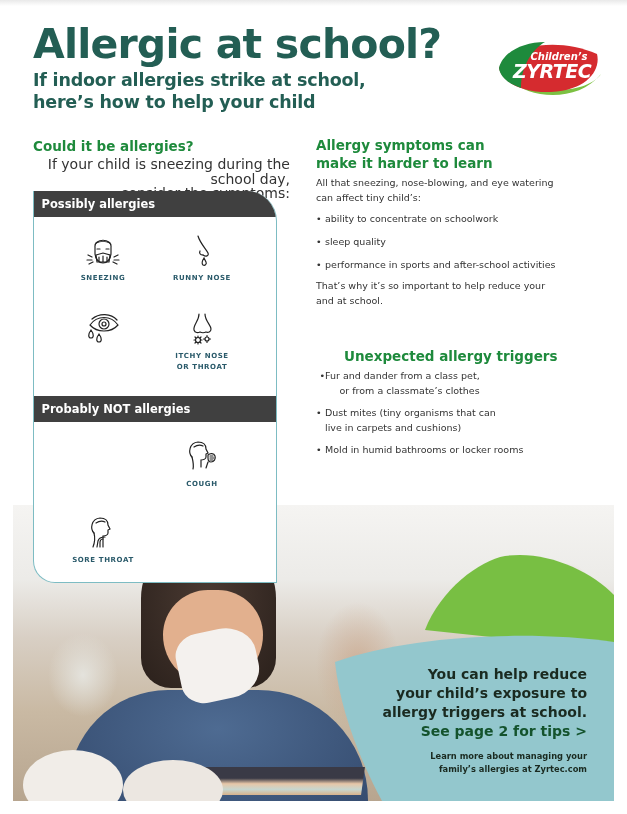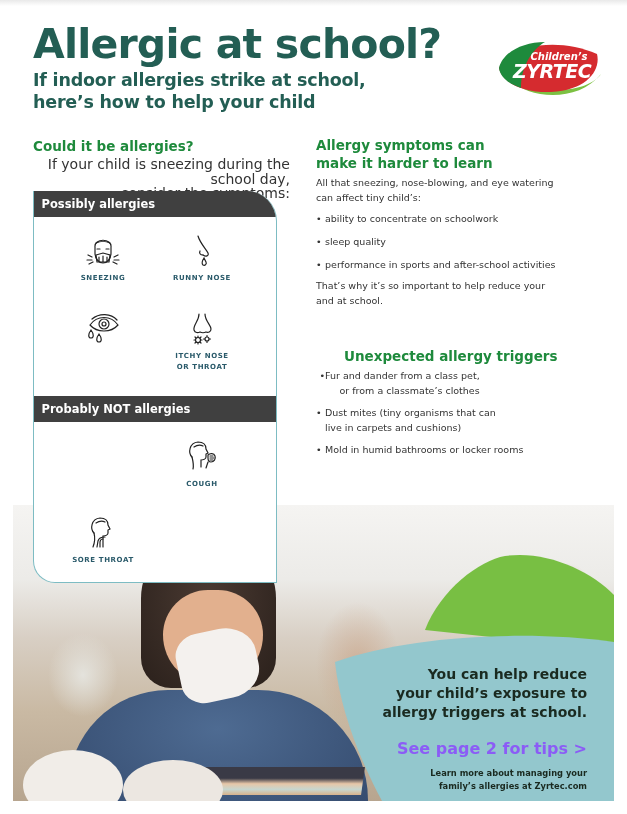--- a/index.html
+++ b/index.html
@@ -49,21 +49,21 @@
   .girl-face { position: absolute; left: 150px; top: 85px; width: 100px; height: 95px; border-radius: 45px 45px 50px 50px; background: #e2b08e; }
   .girl-shirt { position: absolute; left: 55px; top: 185px; width: 300px; height: 130px; border-radius: 100px 110px 0 0; background: radial-gradient(ellipse at 50% 30%, #4e6b92, #33496c); }
   .tissue { position: absolute; left: 165px; top: 125px; width: 80px; height: 70px; border-radius: 30% 40% 40% 30%; background: #f4f1ee; transform: rotate(-12deg); }
   .tissue2 { position: absolute; left: 10px; top: 245px; width: 100px; height: 70px; border-radius: 50%; background: #f1ede8; }
   .tissue3 { position: absolute; left: 110px; top: 255px; width: 100px; height: 60px; border-radius: 50%; background: #ece7e1; }
   .book { position: absolute; left: 185px; top: 262px; width: 165px; height: 28px; background: linear-gradient(#3a3a46 0%, #3a3a46 40%, #e7c7a8 60%, #c7d7d0 80%, #d9b28b 100%); transform: skewX(-8deg); }
 
   .cta-shape { position: absolute; left: 330px; top: 550px; width: 284px; height: 251px; z-index: 4; }
   .cta-text { position: absolute; right: 40px; top: 665px; text-align: right; z-index: 5; }
   .cta-main { font-weight: bold; font-size: 14px; line-height: 19px; color: #1a2a20; white-space: nowrap; }
-  .cta-link { font-weight: bold; font-size: 16px; line-height: 19px; color: #8b5cf6; cursor: pointer; margin-top: 17px; }
+  .cta-link { font-weight: bold; font-size: 14px; line-height: 19px; color: #14532d; cursor: pointer; }
   .cta-sub { font-size: 8.3px; line-height: 12.5px; color: #1a2a20; margin-top: 9px; font-weight: bold; white-space: nowrap; }
 </style>
 </head>
 <body>
 
 <div class="topbar"></div>
 
 <h1 class="title">Allergic at school?</h1>
 <div class="subtitle">
   <div>If indoor allergies strike at school,</div>

